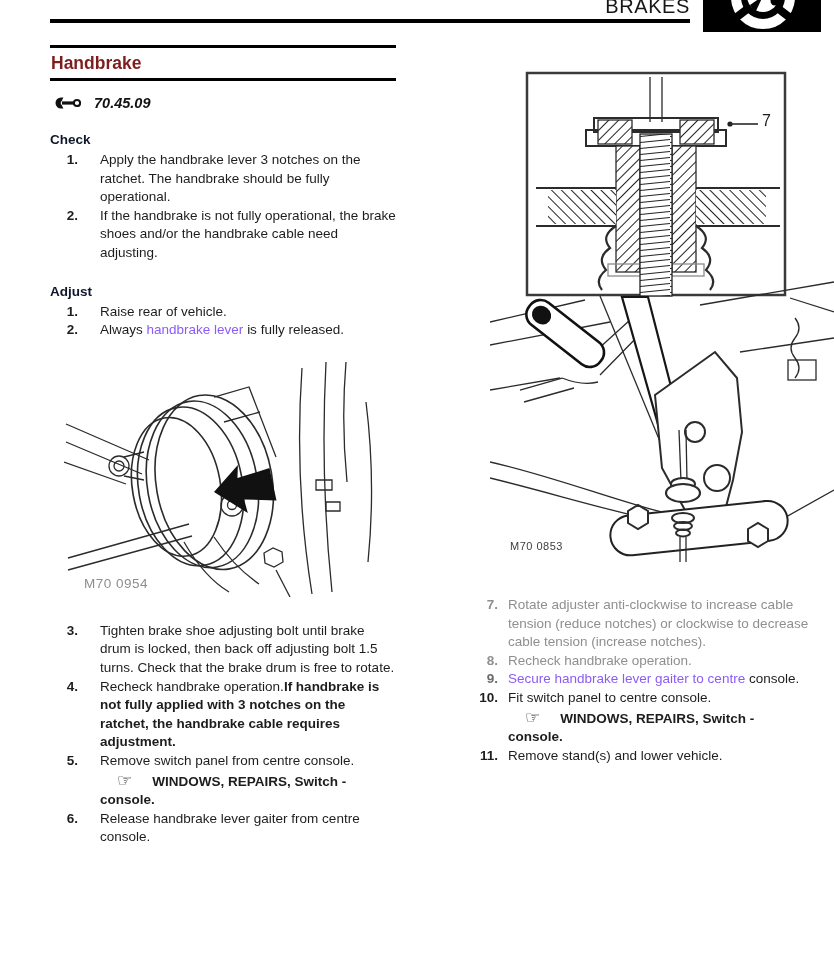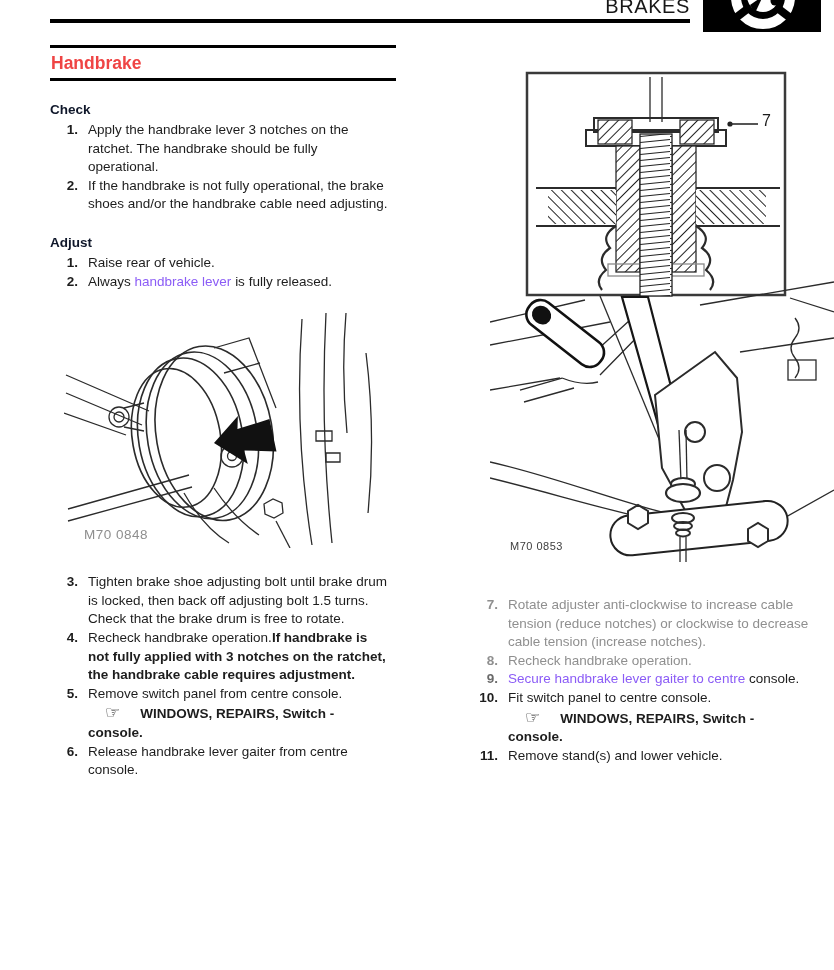--- a/index.html
+++ b/index.html
@@ -8,28 +8,28 @@
   
   .hdr-title{position:absolute;top:-5px;left:0;width:690px;text-align:right;
              font-size:20px;letter-spacing:.6px;color:#161616;}
   .hdr-logo{position:absolute;left:703px;top:0;width:118px;height:32px;}
   .hdr-rule{position:absolute;left:50px;top:19px;width:640px;height:4px;background:#000;}
   
   .col-left{position:absolute;left:50px;top:40px;width:346px;}
   .col-right{position:absolute;left:470px;top:60px;width:364px;}
   .rule{height:3px;background:#000;}
   .rule.t{margin-top:5px;}
-  h1{font-size:17.5px;margin:5px 0 4px 1px;color:#ef4444;font-weight:bold;}
+  h1{font-size:17.5px;margin:5px 0 4px 1px;color:#7f1d1d;font-weight:bold;}
   .oprow{margin-top:14px;display:flex;align-items:center;gap:13px;height:16px;padding-left:4px;}
   .opcode{font-weight:bold;font-style:italic;font-size:14.5px;color:#111;}
   .subhead{font-weight:bold;font-size:13.5px;margin-top:21px;margin-bottom:4px;color:#0f172a;}
   .olist{font-size:13.5px;line-height:18.6px;}
   .li{display:flex;}
   .num{width:28px;text-align:right;font-weight:bold;flex:none;}
-  .col-left .txt{margin-left:10px;width:300px;}
+  .col-left .txt{margin-left:22px;width:300px;}
   .col-right .txt{margin-left:10px;width:312px;}
   .warning{margin:5px 0 17px 38px;width:294px;color:#d42327;font-weight:bold;font-style:italic;}
   .gray{color:#8f8f8f;}
   .gray .num{color:#8f8f8f;}
   .mid{color:#6a6a6a;}
   .faded{color:#8b5cf6;}
   .xline{display:block;padding-left:17px;font-weight:bold;}
   .xref2{display:block;font-weight:bold;}
   .manicule{font-style:normal;font-weight:normal;font-size:17px;margin-right:20px;
             font-family:"DejaVu Sans",sans-serif;color:#111;}
@@ -60,20 +60,30 @@
       <path d="M47,5 L60,-4 L52,13 Z" fill="#000"></path>
     </svg>
   </div>
   <div class="hdr-rule"></div>
 
   <div class="col-left">
     <div class="rule t"></div>
     <h1>Handbrake</h1>
     <div class="rule"></div>
 
+    <div class="oprow">
+      <span>
+        <svg width="27" height="12" viewBox="0 0 27 12">
+          <path d="M7,0.5 a5.2,5.2 0 1 0 0,11 l2.4,0 -1.7,-3.4 a2.7,2.7 0 0 1 0,-4.2 l1.7,-3.4 z" fill="#111"></path>
+          <rect x="8" y="4.4" width="13" height="3.2" fill="#111"></rect>
+          <circle cx="23" cy="6" r="3.1" fill="none" stroke="#111" stroke-width="2"></circle>
+        </svg>
+      </span>
+      <span class="opcode">70.45.09</span>
+    </div>
 
     <div class="subhead">Check</div>
     <div class="olist">
       <div class="li">
         <span class="num">1.</span>
         <span class="txt">Apply the handbrake lever 3 notches on the ratchet. The handbrake should be fully operational.</span>
       </div>
       <div class="li">
         <span class="num">2.</span>
         <span class="txt">If the handbrake is not fully operational, the brake shoes and/or the handbrake cable need adjusting.</span>
@@ -115,21 +125,21 @@
           <path d="M150,35 L185,25 L212,95 M160,60 L196,50"></path>
           <path d="M120,180 Q140,215 165,230 M150,175 Q170,205 195,222"></path>
           <path d="M200,191 l9,-5 9,4 1,10 -9,5 -9,-4 z"></path>
           <path d="M212,208 L226,235"></path>
           <path d="M238,6 Q230,120 248,232 M262,0 Q256,115 268,230 M282,0 Q277,60 283,120"></path>
           <path d="M252,118 h16 v10 h-16 z M262,140 h14 v9 h-14 z"></path>
           <path d="M302,40 Q312,120 304,200"></path>
         </g>
         <polygon points="150,130 177,106 175,119 208,113 211,146 179,141 181,155" fill="#111" transform="rotate(-7 150 130)"></polygon>
       </svg>
-      <span class="figcap">M70 0848</span>
+      <span class="figcap">M70 0954</span>
     </div>
 
     <div class="olist list-after-fig">
       <div class="li">
         <span class="num">3.</span>
         <span class="txt">Tighten brake shoe adjusting bolt until brake drum is locked, then back off adjusting bolt 1.5 turns. Check that the brake drum is free to rotate.</span>
       </div>
       <div class="li">
         <span class="num">4.</span>
         <span class="txt"><span>Recheck handbrake operation.</span><b>If handbrake is not fully applied with 3 notches on the ratchet, the handbrake cable requires adjustment.</b></span>

